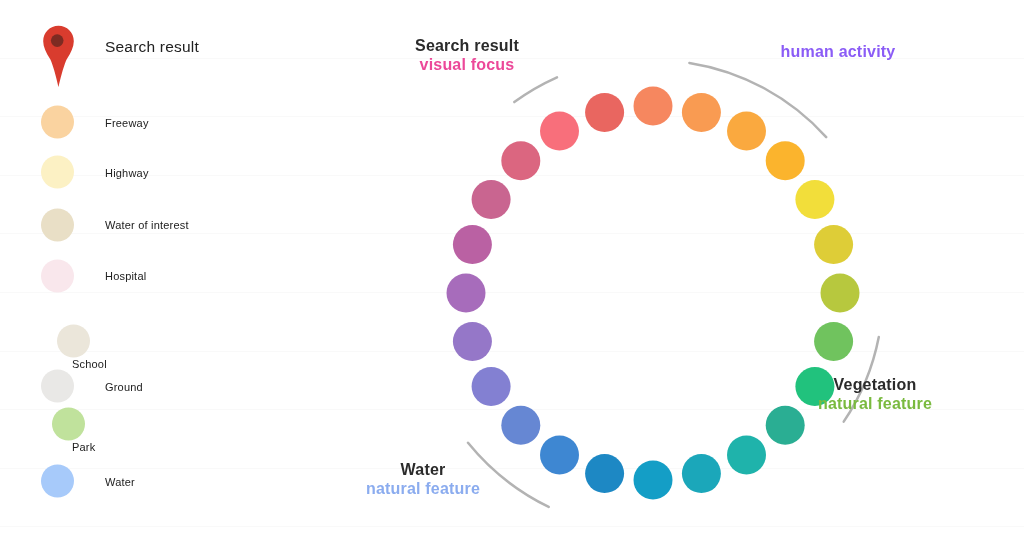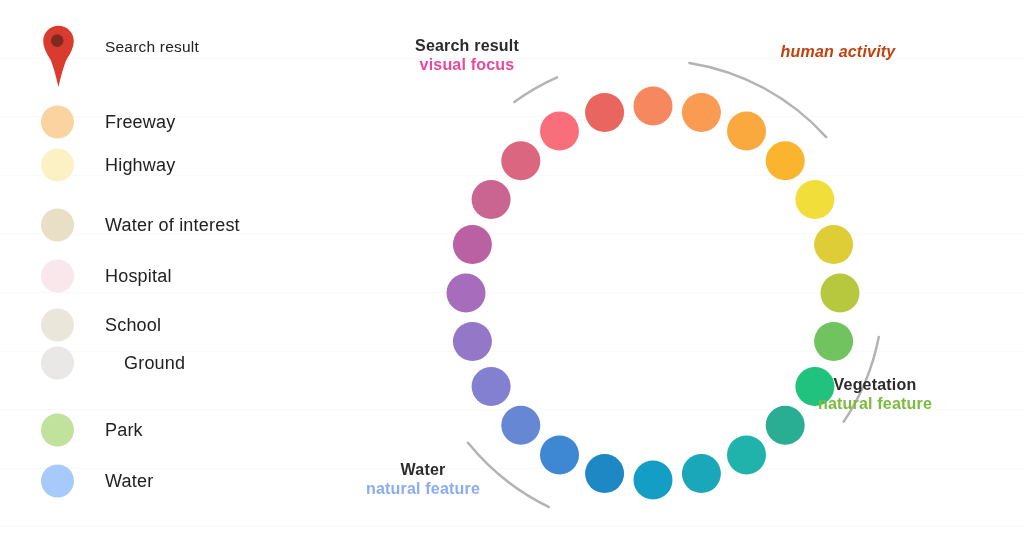--- a/index.html
+++ b/index.html
@@ -7,21 +7,21 @@
     position:relative;width:1024px;height:529px;background:#ffffff;
     font-family:"Liberation Sans","DejaVu Sans",sans-serif;overflow:hidden;
   }
   .bands{
     position:absolute;inset:0;pointer-events:none;
     background:repeating-linear-gradient(to bottom,
       rgba(0,0,0,0) 0 57.6px, rgba(0,0,0,0.022) 57.6px 58.6px);
   }
   .legend-row{position:absolute;left:41px;display:flex;align-items:center;transform:translateY(-50%);}
   .legend-dot{width:33px;height:33px;border-radius:50%;flex:0 0 auto;}
-  .legend-label{margin-left:31px;font-size:18px;color:#212121;letter-spacing:.2px;white-space:nowrap;}
+  .legend-label{margin-left:31px;font-size:11px;color:#212121;letter-spacing:.2px;white-space:nowrap;}
   .pin-wrap{position:absolute;left:42px;top:25px;width:33px;height:63px;}
   .pin-label{position:absolute;left:105px;top:47px;transform:translateY(-50%);
     font-size:15.5px;color:#212121;letter-spacing:.2px;white-space:nowrap;}
   .wheel-svg{position:absolute;left:0;top:0;}
   .annotation{
     position:absolute;transform:translateX(-50%);text-align:center;
     font-size:16px;font-weight:600;line-height:18.5px;letter-spacing:.2px;white-space:nowrap;
   }
   .annotation .title{color:#2b2b2b;}
 </style>
@@ -37,41 +37,41 @@
         <path id="pin-body" d="M16.5,0.8 C8.0,0.8 1.2,7.6 1.2,16.2 C1.2,21.9 4.1,27.6 7.8,33.6 C11.6,39.9 16.5,62.2 16.5,62.2 C16.5,62.2 21.4,39.9 25.2,33.6 C28.9,27.6 31.8,21.9 31.8,16.2 C31.8,7.6 25.0,0.8 16.5,0.8 Z" fill="#D93C2E"></path>
         <circle id="pin-hole" cx="15.2" cy="15.6" r="6.3" fill="#7D2B22"></circle>
       </svg>
     </div>
     <div class="pin-label">Search result</div>
 
   <div class="legend-row" style="top: 122px;">
         <span class="legend-dot" style="background: rgb(250, 211, 160);"></span>
         <span class="legend-label">Freeway</span>
       </div>
-      <div class="legend-row" style="top: 165px;">
+      <div class="legend-row" style="top: 172px;">
         <span class="legend-dot" style="background: rgb(252, 241, 196);"></span>
         <span class="legend-label">Highway</span>
       </div>
       <div class="legend-row" style="top: 224.6px;">
         <span class="legend-dot" style="background: rgb(233, 223, 198);"></span>
         <span class="legend-label">Water of interest</span>
       </div>
       <div class="legend-row" style="top: 275.9px; text-align: right;">
         <span class="legend-dot" style="background: rgb(249, 231, 236);"></span>
         <span class="legend-label">Hospital</span>
       </div>
-      <div class="legend-row" style="top: 325px;">
+      <div class="legend-row" style="top: 347px; flex-direction: column;">
         <span class="legend-dot" style="background: rgb(235, 230, 218);"></span>
         <span class="legend-label">School</span>
       </div>
-      <div class="legend-row" style="top: 363px; gap: 19px;">
+      <div class="legend-row" style="top: 386px;">
         <span class="legend-dot" style="background: rgb(233, 232, 230);"></span>
         <span class="legend-label">Ground</span>
       </div>
-      <div class="legend-row" style="top: 429.8px;">
+      <div class="legend-row" style="top: 429.8px; flex-direction: column;">
         <span class="legend-dot" style="background: rgb(192, 226, 156);"></span>
         <span class="legend-label">Park</span>
       </div>
       <div class="legend-row" style="top: 481.1px;">
         <span class="legend-dot" style="background: rgb(167, 202, 250);"></span>
         <span class="legend-label">Water</span>
       </div>
     </div>
 
   <svg class="wheel-svg" width="1024" height="550" id="wheel">
@@ -104,21 +104,21 @@
       <path d="M 843.7 421.6 A 230 230 0 0 0 878.8 336.9" fill="none" stroke="#b3b3b3" stroke-width="2.5" stroke-linecap="round"></path>
       <path d="M 468.0 442.8 A 238 238 0 0 0 548.7 506.9" fill="none" stroke="#b3b3b3" stroke-width="2.5" stroke-linecap="round"></path>
     </svg>
 
   <div id="annotations">
       <div class="annotation" style="left: 467px; top: 37px;">
         <div class="title">Search result</div>
         <div class="subtitle" style="color: #ec4899;">visual focus</div>
       </div>
       <div class="annotation" style="left: 838px; top: 43px;">
-        <div class="subtitle" style="color: #c2410c; font-style: italic;">human activity</div>
+        <div class="subtitle" style="color: #8b5cf6;">human activity</div>
       </div>
       <div class="annotation" style="left: 875px; top: 376px;">
         <div class="title">Vegetation</div>
         <div class="subtitle" style="color: rgb(122, 186, 63);">natural feature</div>
       </div>
       <div class="annotation" style="left: 423px; top: 461px;">
         <div class="title">Water</div>
         <div class="subtitle" style="color: rgb(139, 172, 239);">natural feature</div>
       </div>
     </div>

